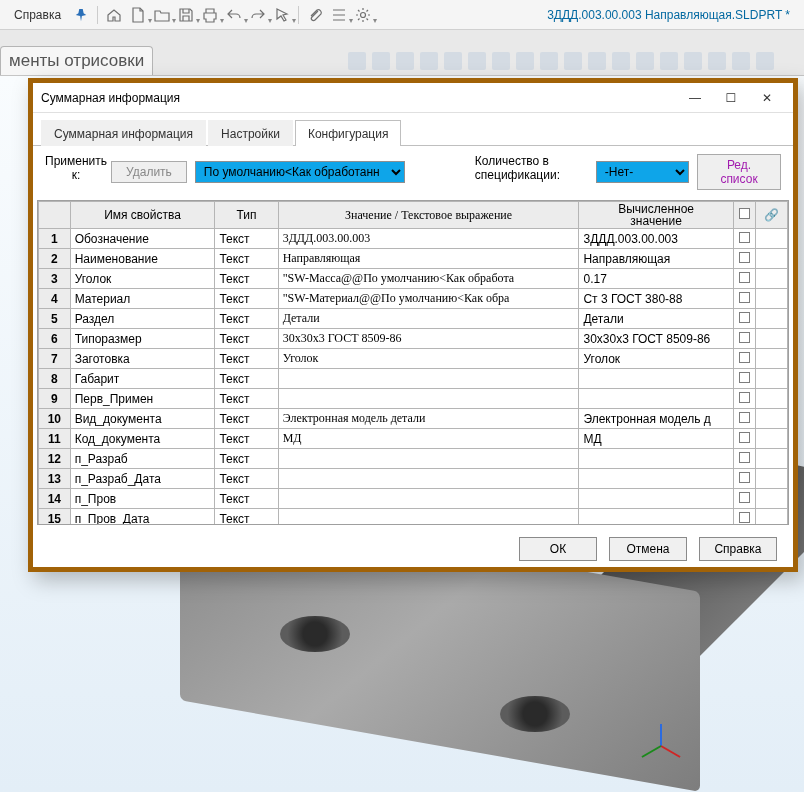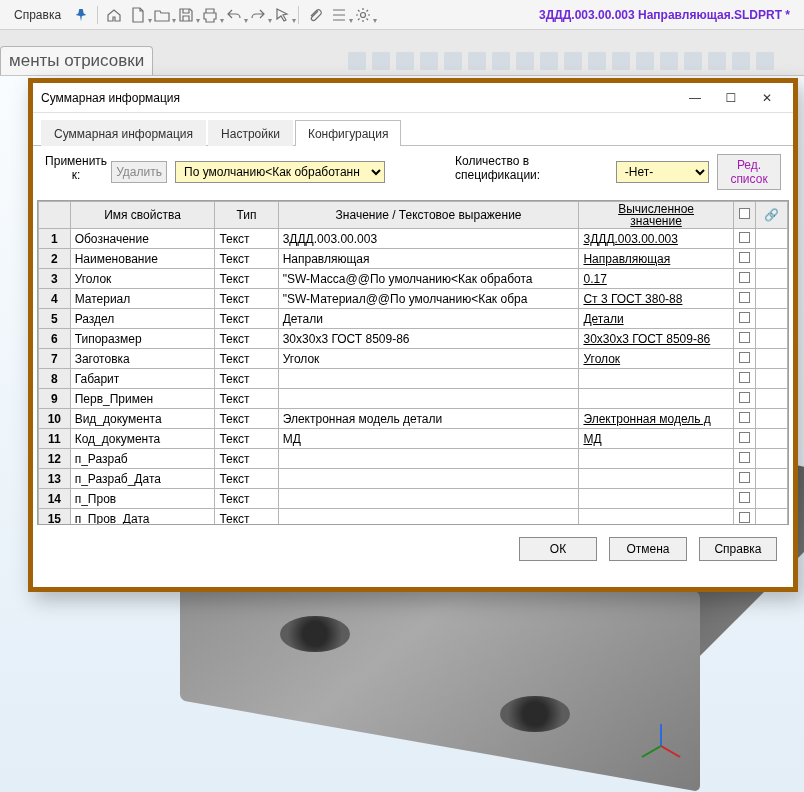--- a/index.html
+++ b/index.html
@@ -23,21 +23,21 @@
     width: 24px; height: 24px;
     display: flex; align-items: center; justify-content: center;
     color: #707070;
     font-size: 14px;
     position: relative;
   }
   .main-toolbar .head-icon.dd::after {
     content: "▾"; font-size: 8px; color: #888; position: absolute; right: -2px; bottom: 2px;
   }
   .main-toolbar .sep { width: 1px; height: 18px; background: #ccc; margin: 0 4px; }
-  .doc-name { color: #6d28d9; font-size: 12px; padding-right: 8px; font-weight: bold; }
+  .doc-name { color: #0369a1; font-size: 12px; padding-right: 8px; }
 
   .sub-toolbar {
     height: 46px;
     background: #e9e9e9;
     border-bottom: 1px solid #c5c5c5;
     position: relative;
   }
   .sub-toolbar .tab-stub {
     position: absolute; left: 0; bottom: 0;
     border: 1px solid #b5b5b5; border-bottom: none;
@@ -153,31 +153,31 @@
     font-size: 12px;
   }
   .ctrl-group { display: flex; gap: 4px; }
   .ctrl-group.left { flex: 0 0 340px; }
   .ctrl-group.right { flex: 1; align-items: flex-start; }
   .ctrl-row { display: flex; gap: 8px; align-items: center; }
   .ctrl-label { text-align: center; width: 100%; }
   .btn-gray {
     border: 1px solid #aaa;
     background: #efefef;
-    padding: 3px 4px;
+    padding: 3px 14px;
     font-size: 12px;
     color: #888;
   }
   .btn-gray.enabled { color: #a21caf; cursor: pointer; }
   select.sel {
     border: 1px solid #8f8f8f;
     font-size: 12px;
     padding: 0 4px;
     height: 22px;
-    background: #fef9c3;
+    background: #0ea5e9;
   }
   .sel.wide { width: 210px; }
   .sel.mid  { width: 110px; }
 
   
   .tbl-wrap {
     margin: 0 4px;
     border: 1px solid #9f9f9f;
     height: 325px;
     overflow-y: scroll;
@@ -201,31 +201,31 @@
   table.prop th {
     background: #ececec;
     font-weight: normal;
     text-align: center;
     position: sticky; top: 0;
   }
   table.prop th.twoline { line-height: 12px; padding: 1px 2px; }
   .col-num  { width: 28px; text-align: center !important; background: #ececec !important; font-weight: bold;}
   .col-name { width: 128px; }
   .col-type { width: 56px; }
-  .col-expr { width: 266px; }
-  .col-eval { width: 118px; text-decoration: underline; }
+  .col-expr { width: 266px; font-family: Liberation Serif, serif; }
+  .col-eval { width: 118px; }
   .col-chk  { width: 20px; text-align: center !important;}
   .col-link { width: 28px; text-align: center !important;}
   .chkbox { width: 11px; height: 11px; border: 1px solid #7d7d7d; display: inline-block; background: #fff;}
   .link-icon { font-size: 12px; color: #555; }
 
   
   .dlg-footer {
     display: flex; justify-content: flex-end; gap: 12px;
-    padding: 12px 16px 26px 16px;
+    padding: 12px 16px 6px 16px;
   }
   .btn-ft {
     border: 1px solid #8a8a8a;
     background: #f0f0f0;
     padding: 4px 0;
     width: 78px;
     font-size: 12px;
     text-align: center;
     cursor: pointer;
   }

